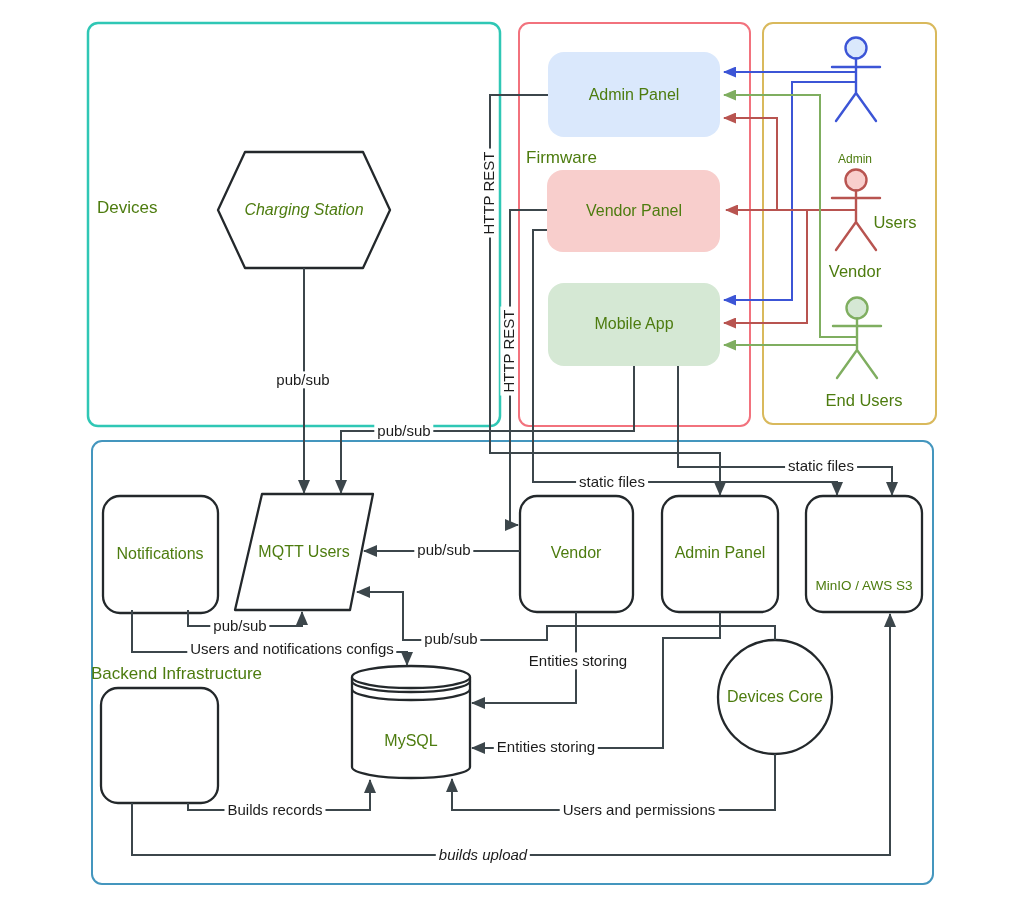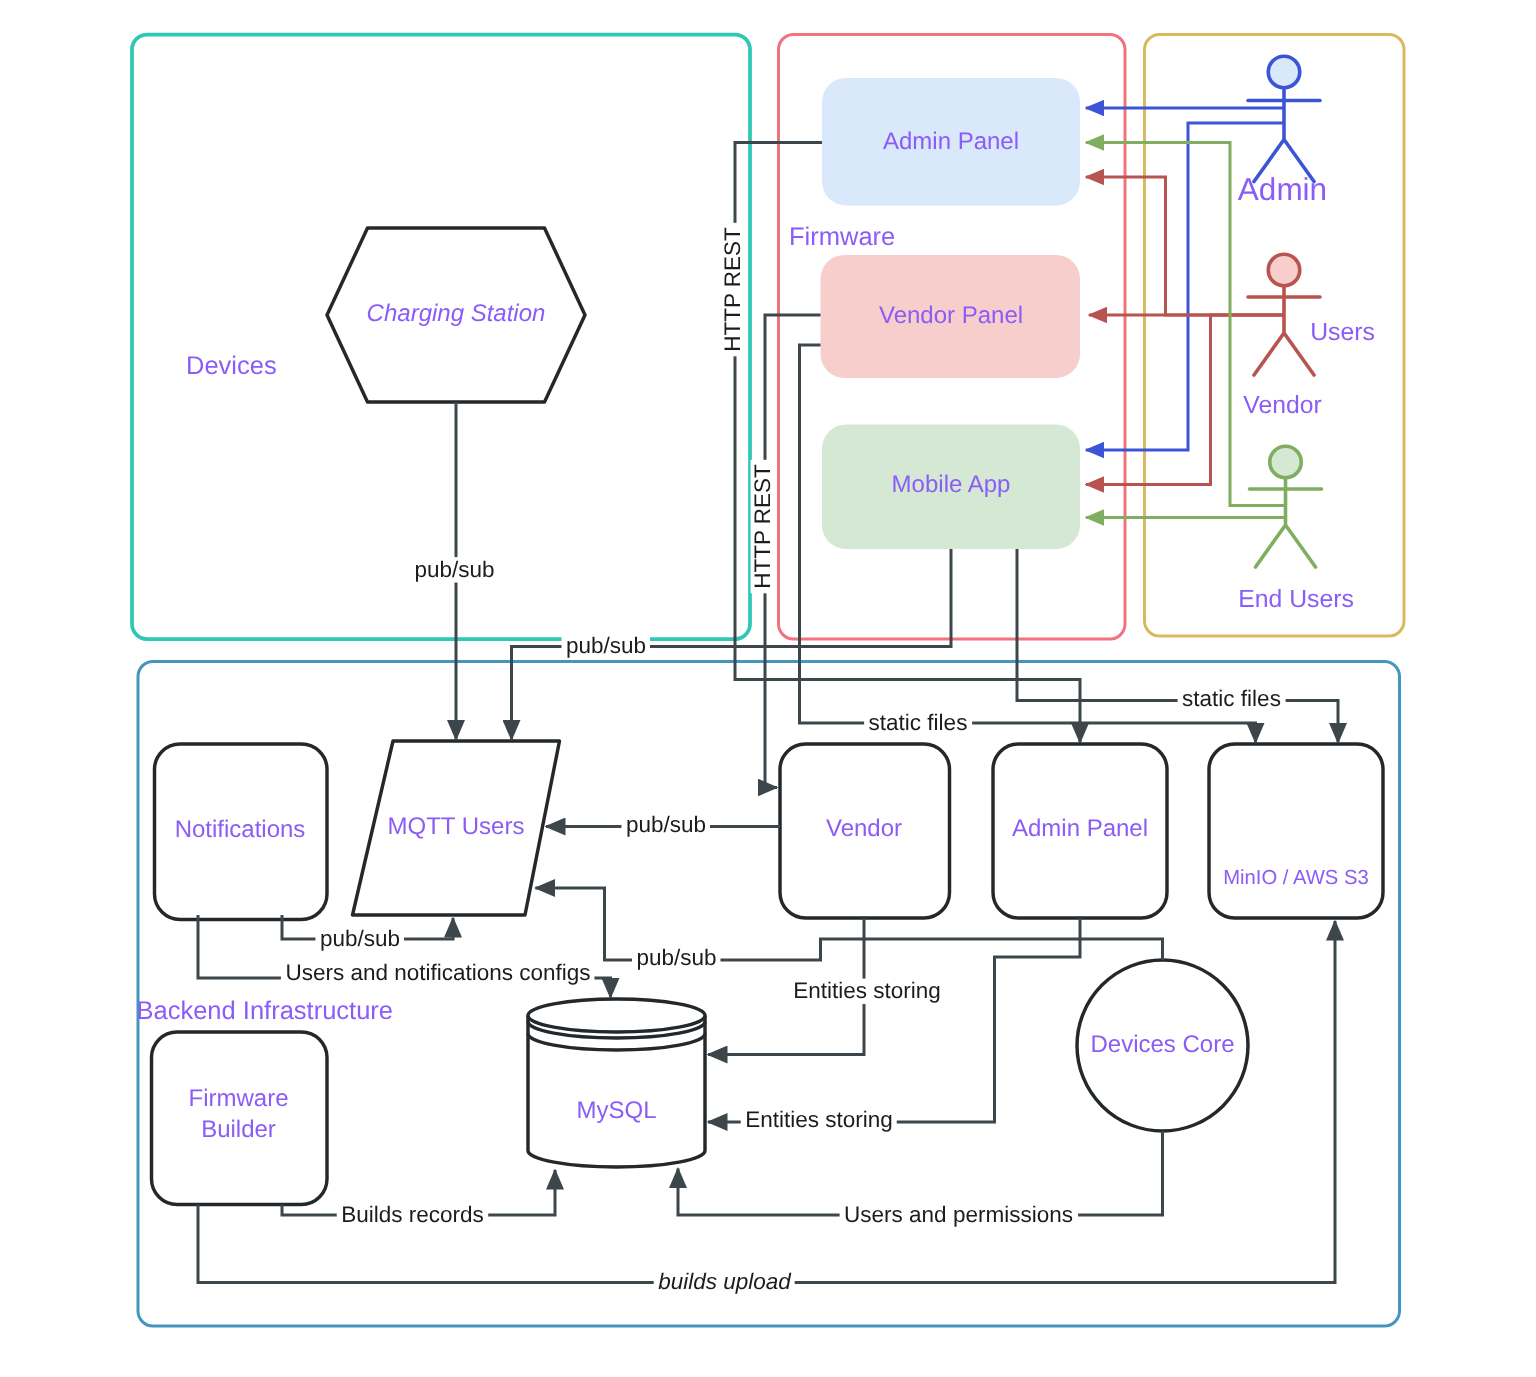--- a/index.html
+++ b/index.html
@@ -1,19 +1,19 @@
 <!DOCTYPE html>
 <html><head>
 <meta charset="utf-8">
 <style>
   html,body{margin:0;padding:0;background:#ffffff;}
   .canvas{position:relative;width:1024px;height:918px;background:#fff;
           font-family:"Liberation Sans",sans-serif;overflow:hidden;}
   svg.layer{position:absolute;left:0;top:0;}
-  .lbl{position:absolute;color:#8b5cf6;white-space:nowrap;}
+  .lbl{position:absolute;color:#4d7c0f;white-space:nowrap;}
   .center{transform:translate(-50%,-50%);text-align:center;}
   .node-lbl{font-size:16px;}
   .small{font-size:13.5px;}
   .edge-lbl{font-size:15px;background:#fff;padding:0 3px;line-height:1.15;color:#1c1c1c;}
   .vert{transform:translate(-50%,-50%) rotate(-90deg);}
   .group-lbl{font-size:17px;}
   .wrap{white-space:normal;width:100px;line-height:1.3;}
 </style>
 </head>
 <body>
@@ -102,39 +102,38 @@
       <path d="M856,210 H726" marker-end="url(#mR)"></path>
       <path d="M856,210 H777 V118 H724" marker-end="url(#mR)"></path>
       <path d="M856,210 H807 V323 H724" marker-end="url(#mR)"></path>
     </g>
     <g stroke="#7fae60" stroke-width="2" fill="none">
       <path d="M857,337 H820 V95 H724" marker-end="url(#mG)"></path>
       <path d="M857,345 H724" marker-end="url(#mG)"></path>
     </g>
   </svg>
 
-  <div class="lbl group-lbl" style="left:124px;top:198px;margin-top:36px;">Devices</div>
+  <div class="lbl group-lbl" style="left:97px;top:198px;">Devices</div>
   <div class="lbl group-lbl" style="left:526px;top:148px;">Firmware</div>
   <div class="lbl group-lbl center" style="left:895px;top:222px;font-size:16.5px;">Users</div>
   <div class="lbl group-lbl" style="left:91px;top:664px;">Backend Infrastructure</div>
 
   <div class="lbl node-lbl center" style="left:304px;top:210px;font-style:italic;">Charging Station</div>
   <div class="lbl node-lbl center" style="left:634px;top:95px;">Admin Panel</div>
   <div class="lbl node-lbl center" style="left:634px;top:211px;">Vendor Panel</div>
   <div class="lbl node-lbl center" style="left:634px;top:324px;">Mobile App</div>
   <div class="lbl node-lbl center" style="left:160px;top:554px;">Notifications</div>
   <div class="lbl node-lbl center" style="left:304px;top:552px;">MQTT Users</div>
   <div class="lbl node-lbl center" style="left:576px;top:553px;">Vendor</div>
   <div class="lbl node-lbl center" style="left:720px;top:553px;">Admin Panel</div>
   <div class="lbl node-lbl small center" style="left:864px;top:585px;">MinIO / AWS S3</div>
-  <div class="lbl node-lbl center wrap" style="left:159px;top:744px;">Firmware Builder</div>
   <div class="lbl node-lbl center" style="left:411px;top:741px;">MySQL</div>
   <div class="lbl node-lbl center" style="left:775px;top:697px;">Devices Core</div>
 
-  <div class="lbl node-lbl center" style="left:855px;top:127px;font-size:21px;">Admin</div>
+  <div class="lbl node-lbl center" style="left:855px;top:159px;font-size:12px;">Admin</div>
   <div class="lbl node-lbl center" style="left:855px;top:271px;font-size:16.5px;">Vendor</div>
   <div class="lbl node-lbl center" style="left:864px;top:400px;font-size:16.5px;">End Users</div>
 
   <div class="lbl edge-lbl center" style="left:303px;top:380px;">pub/sub</div>
   <div class="lbl edge-lbl center" style="left:404px;top:431px;">pub/sub</div>
   <div class="lbl edge-lbl vert" style="left:489px;top:193px;">HTTP REST</div>
   <div class="lbl edge-lbl vert" style="left:509px;top:351px;">HTTP REST</div>
   <div class="lbl edge-lbl center" style="left:612px;top:482px;">static files</div>
   <div class="lbl edge-lbl center" style="left:821px;top:466px;">static files</div>
   <div class="lbl edge-lbl center" style="left:444px;top:550px;">pub/sub</div>

